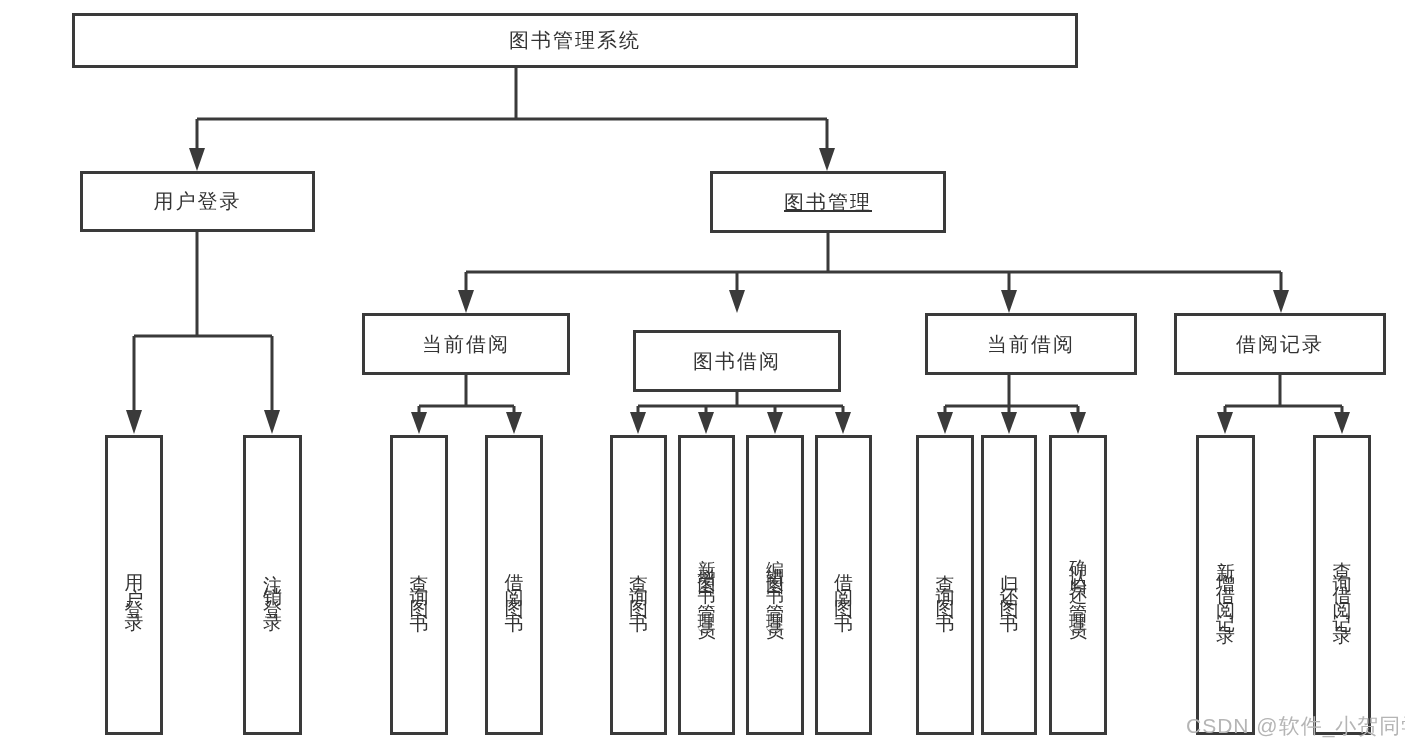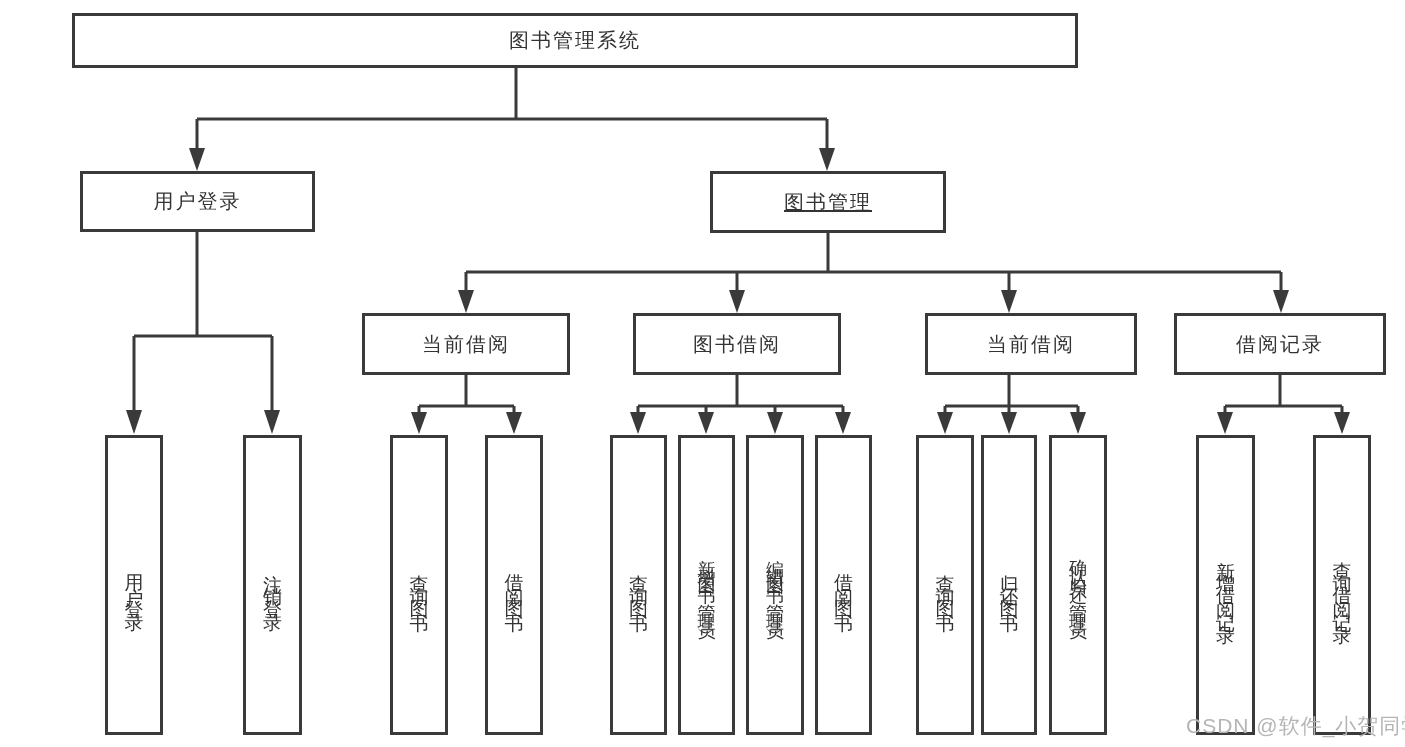--- a/index.html
+++ b/index.html
@@ -120,21 +120,21 @@
   <div class="hbox" style="left:80px; top:171px; width:235px; height:61px;">
     <span>用户登录</span>
   </div>
   <div class="hbox" style="left:710px; top:171px; width:236px; height:62px;text-decoration:underline;">
     <span>图书管理</span>
   </div>
 
   <div class="hbox" style="left:362px; top:313px; width:208px; height:62px;">
     <span>当前借阅</span>
   </div>
-  <div class="hbox" style="left:633px; top:313px; width:208px; height:62px;">
+  <div class="hbox" style="left:633px; top:330px; width:208px; height:62px;">
     <span>图书借阅</span>
   </div>
   <div class="hbox" style="left:903px; top:313px; width:212px; height:62px;margin-left:22px;">
     <span>当前借阅</span>
   </div>
   <div class="hbox" style="left:1174px; top:313px; width:212px; height:62px;">
     <span>借阅记录</span>
   </div>
 
   <div class="vbox" style="left:105px; width:58px;">

